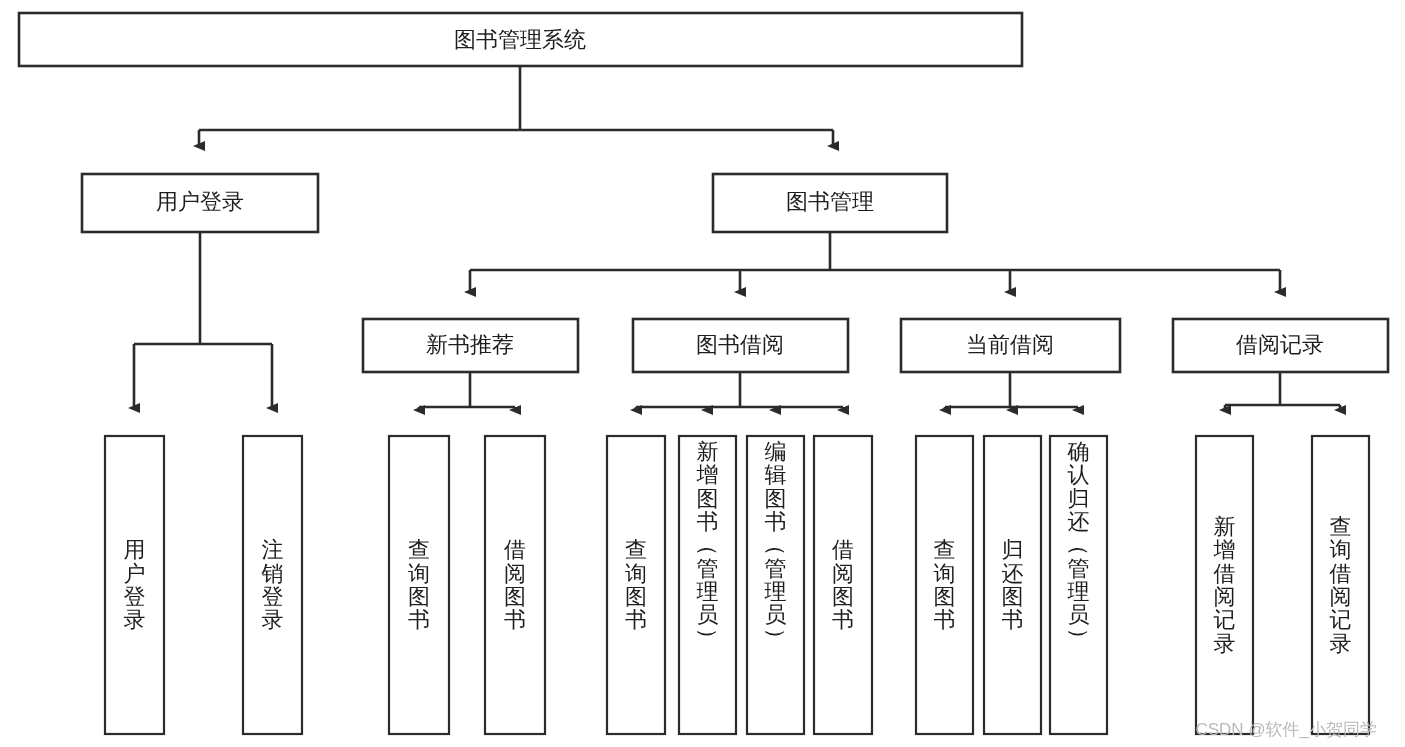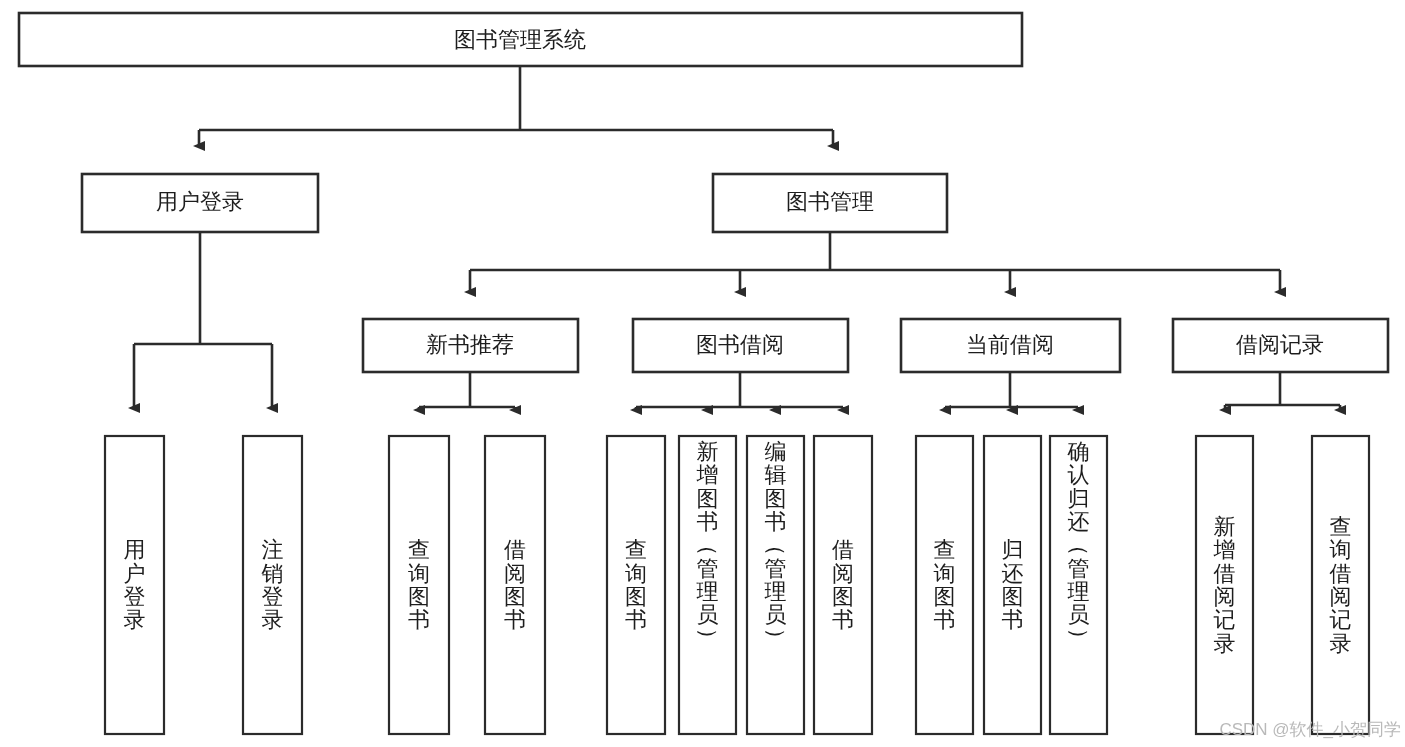--- a/index.html
+++ b/index.html
@@ -67,21 +67,21 @@
   }
   .vert-char {
     display: block;
     text-align: center;
   }
   .vert-char.rot {
     transform: rotate(90deg);
   }
   .watermark {
     position: absolute;
-    right: 4px;
+    right: 28px;
     bottom: 6px;
     font-size: 17px;
     color: #b9b9b9;
     font-family: "Liberation Sans", "DejaVu Sans", sans-serif;
     white-space: nowrap;
     pointer-events: none;
   }
 </style>
 </head>
 <body>

